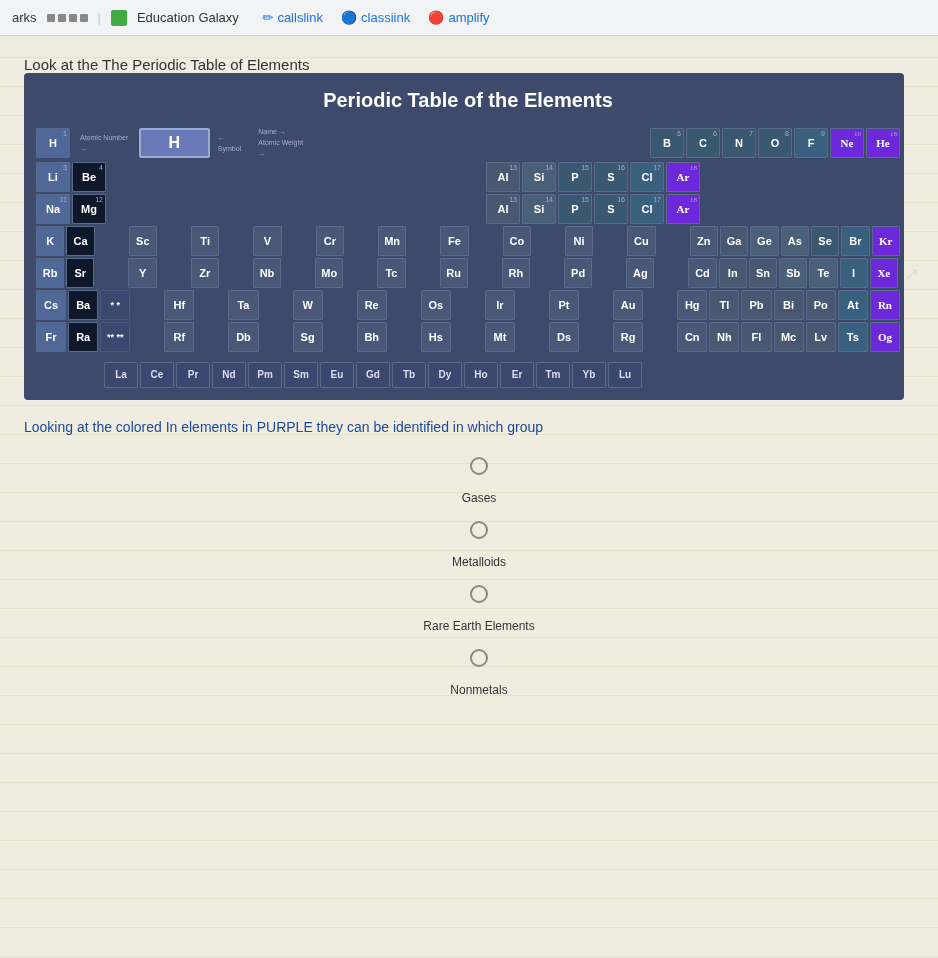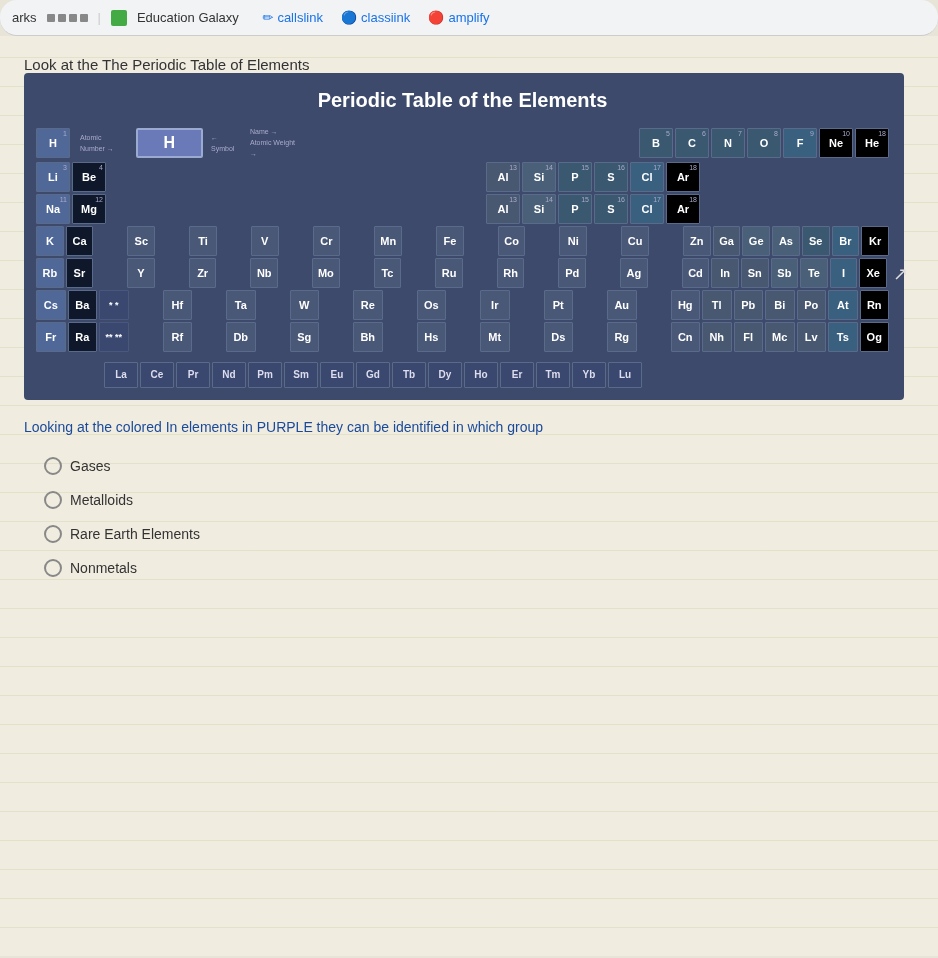--- a/index.html
+++ b/index.html
@@ -14,21 +14,20 @@
     .browser-bar {
       background: #f1f3f4;
       height: 36px;
       display: flex;
       align-items: center;
       padding: 0 12px;
       gap: 10px;
       border-bottom: 1px solid #ccc;
       font-size: 13px;
       color: #333;
-      border-radius: 17px;
     }
     .browser-bar-icon {
       width: 16px;
       height: 16px;
       background: #4a4;
       border-radius: 2px;
       display: inline-block;
     }
     .browser-tab-marks {
       display: flex; gap: 3px;
@@ -65,21 +64,21 @@
       font-size: 15px;
       color: #333;
       margin-bottom: 0;
       font-weight: normal;
     }
 
     
     .periodic-table-container {
       background: #3d4a6b;
       border-radius: 4px;
-      padding: 16px 15px 12px 12px;
+      padding: 16px 4px 12px 12px;
       margin-bottom: 18px;
       width: 880px;
     }
 
     .pt-title {
       text-align: center;
       color: #fff;
       font-size: 20px;
       font-weight: bold;
       margin-bottom: 14px;
@@ -174,43 +173,44 @@
       list-style: none;
       display: flex;
       flex-direction: column;
       gap: 16px;
       margin-left: 20px;
     }
 
     .option-item {
       display: flex;
       align-items: center;
-      gap: 8px;
-      font-size: 14px;
+      gap: 16px;
+      font-size: 12px;
       color: #333;
+      flex-direction: column;
     }
 
     .option-radio {
       width: 18px;
       height: 18px;
       border-radius: 50%;
       border: 2px solid #888;
       background: transparent;
       display: inline-block;
       flex-shrink: 0;
     }
 
     
     .cell-group-1 { background: #506898; }
     .cell-group-2 { background: #0f172a; text-align: center; }
     .cell-transition { background: #4a5878; margin-left: 32px; }
     .cell-post-trans { background: #485870; }
     .cell-metalloid { background: #4a6078; }
     .cell-nonmetal { background: #3a5870; }
-    .cell-noble { background: #000000; }
+    .cell-noble { background: #6d28d9; font-family: Liberation Serif, serif; }
     .cell-halogen { background: #3a6080; }
 
     .pt-number {
       position: absolute;
       top: 1px;
       right: 2px;
       font-size: 7px;
       color: #aac;
       font-weight: normal;
     }

